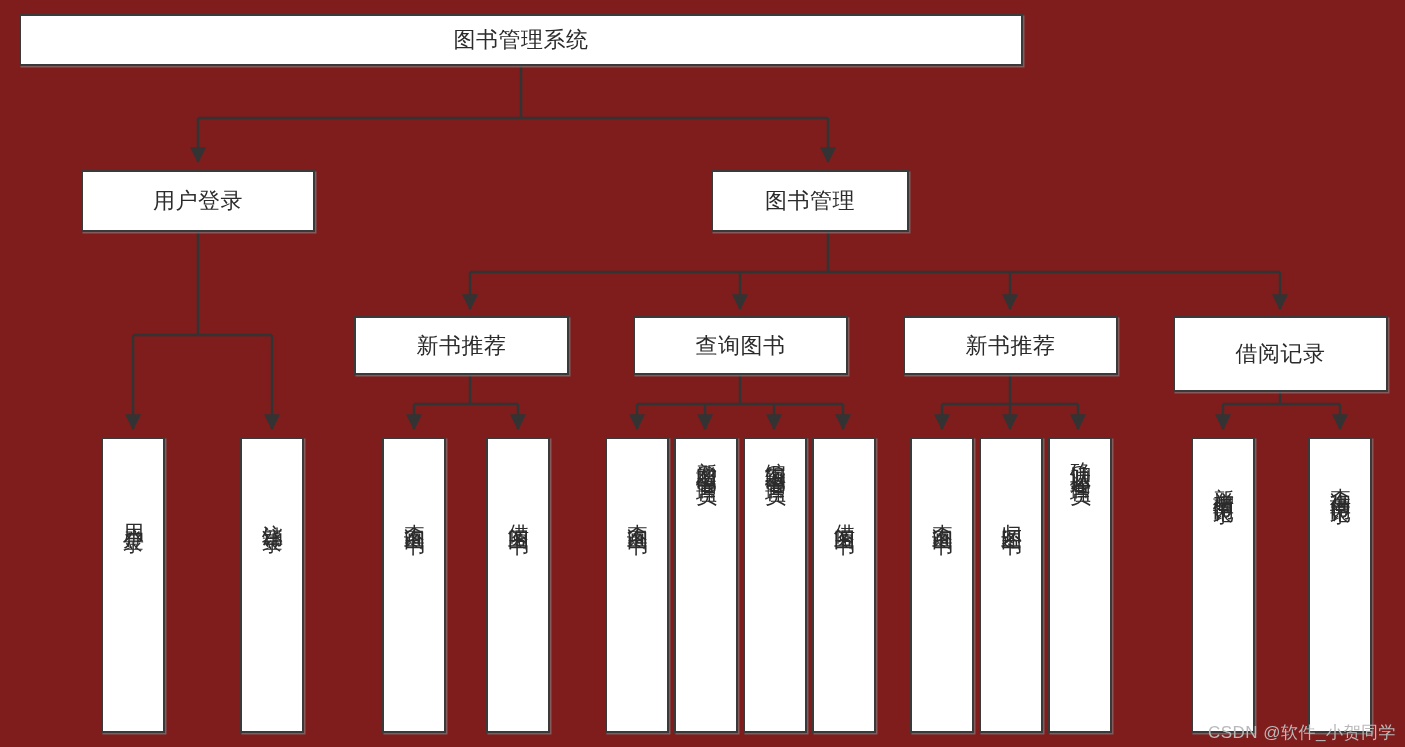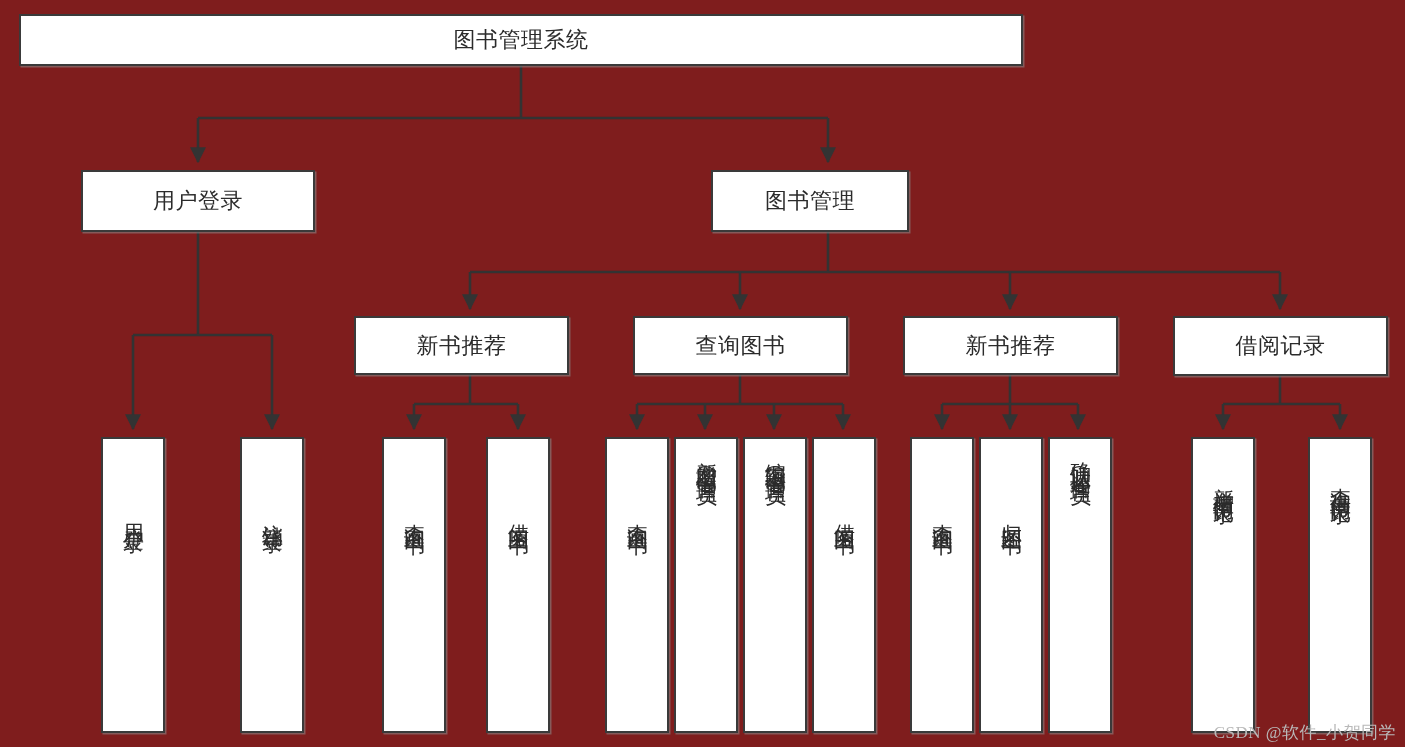--- a/index.html
+++ b/index.html
@@ -60,21 +60,21 @@
   }
   #watermark {
     position: absolute;
     right: 9px;
     bottom: 3px;
     font-size: 17px;
     color: #b9b9b9;
     letter-spacing: 0.5px;
     z-index: 3;
     white-space: nowrap;
-    font-family: Liberation Serif, serif;
+    font-family: Liberation Sans, sans-serif;
   }
 </style>
 </head>
 <body>
 
 <div id="diagram-root">
 
   <svg id="edges-layer" viewBox="0 0 1405 747" width="1405" height="747" xmlns="http://www.w3.org/2000/svg">
     <defs>
       <marker id="arrow" viewBox="0 0 10 10" refX="9.2" refY="5" markerWidth="6.2" markerHeight="6.2" orient="auto-start-reverse">
@@ -138,21 +138,21 @@
 
   <div class="node horizontal" style="left:354px; top:316px; width:215px; height:59px;text-align:right;">
     <span class="label">新书推荐</span>
   </div>
   <div class="node horizontal" style="left:633px; top:316px; width:215px; height:59px;">
     <span class="label">查询图书</span>
   </div>
   <div class="node horizontal" style="left:903px; top:316px; width:215px; height:59px;">
     <span class="label">新书推荐</span>
   </div>
-  <div class="node horizontal" style="left:1173px; top:316px; width:215px; height:60px;">
+  <div class="node horizontal" style="left:1173px; top:316px; width:215px; height:76px;">
     <span class="label">借阅记录</span>
   </div>
 
   <div class="node vertical" style="left:101px; top:437px; width:64px; height:296px; padding-top:68px;">
     <span class="label">用户登录</span>
   </div>
   <div class="node vertical" style="left:240px; top:437px; width:64px; height:296px; padding-top:68px;">
     <span class="label">注销登录</span>
   </div>
 

